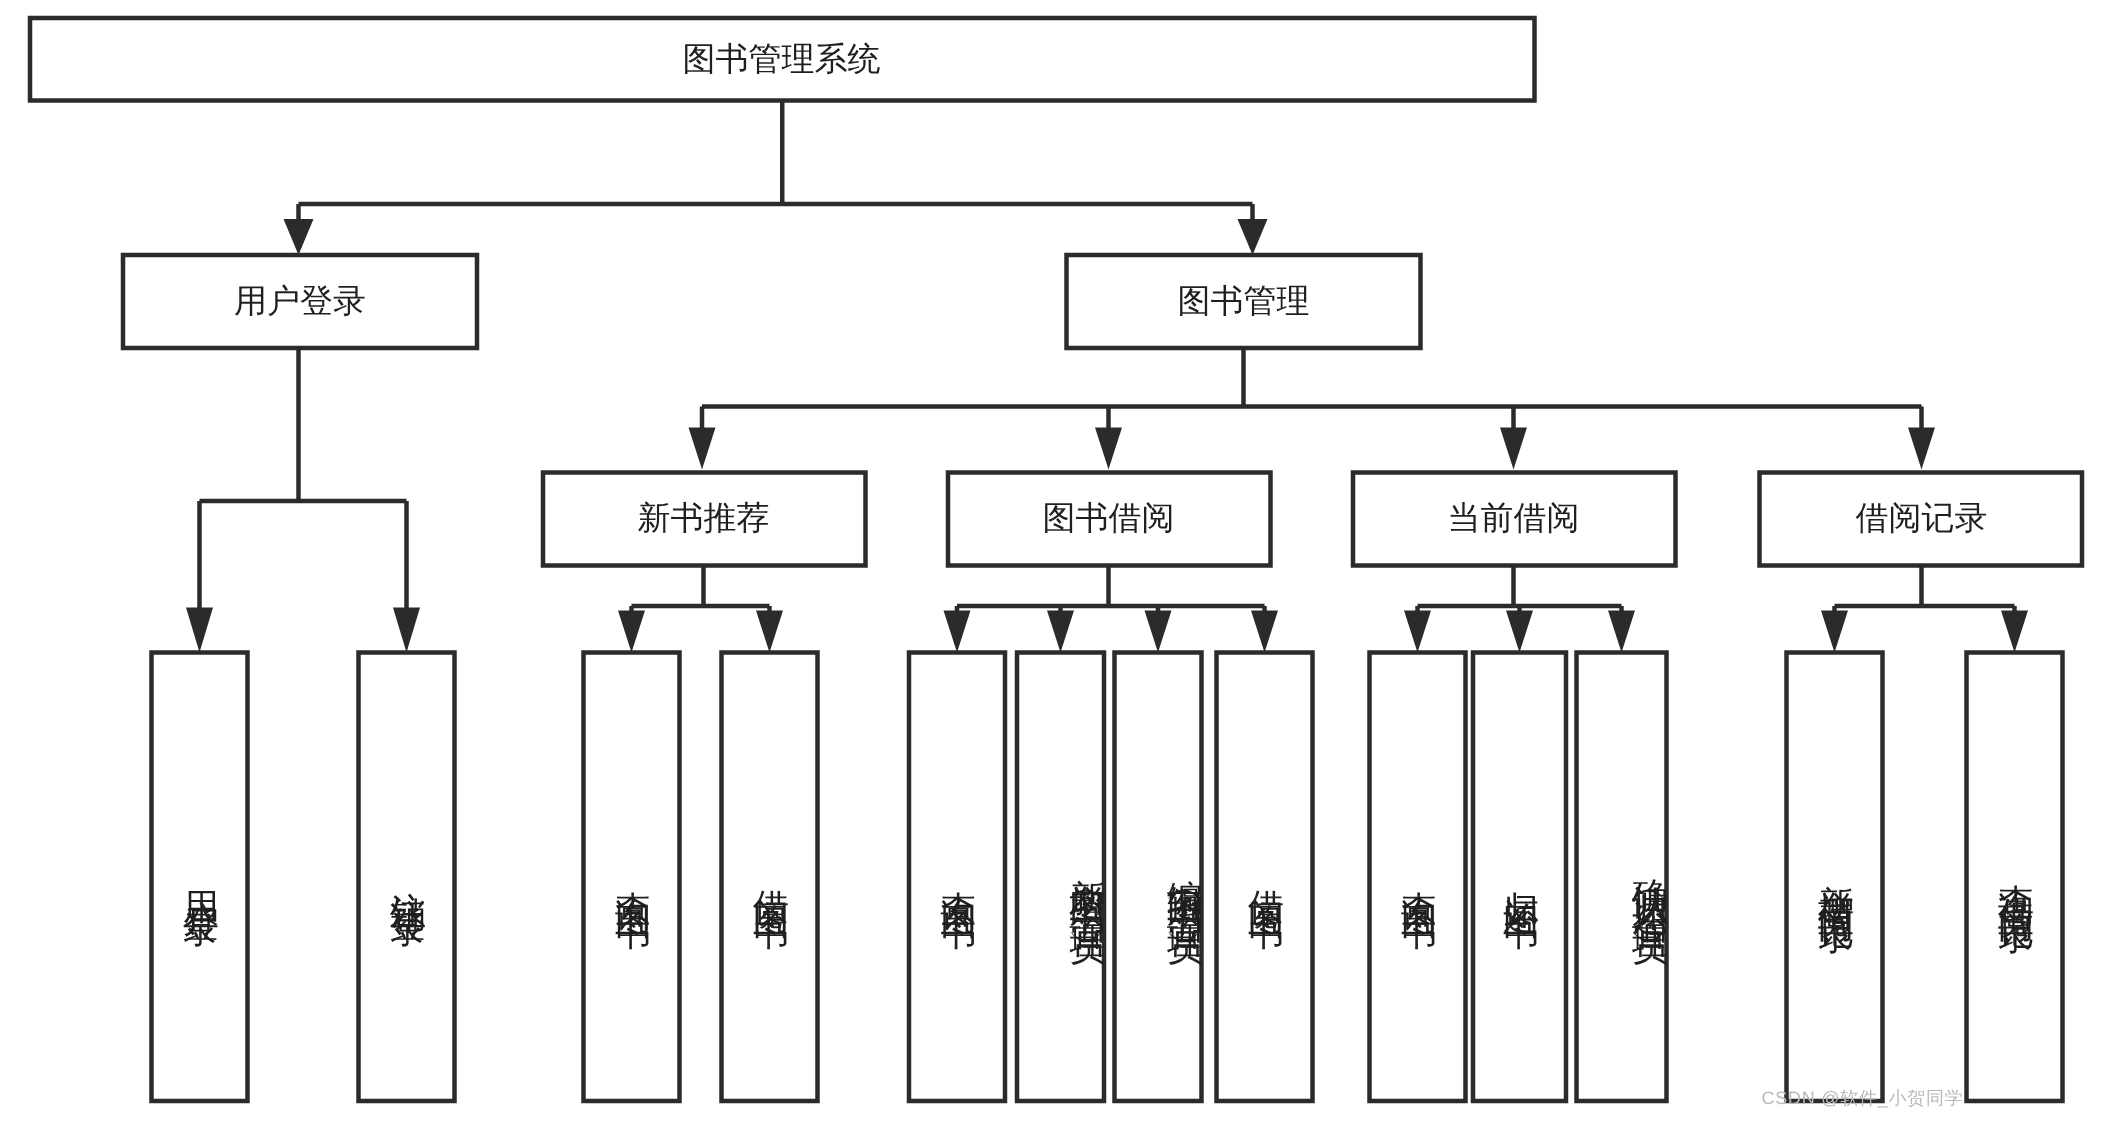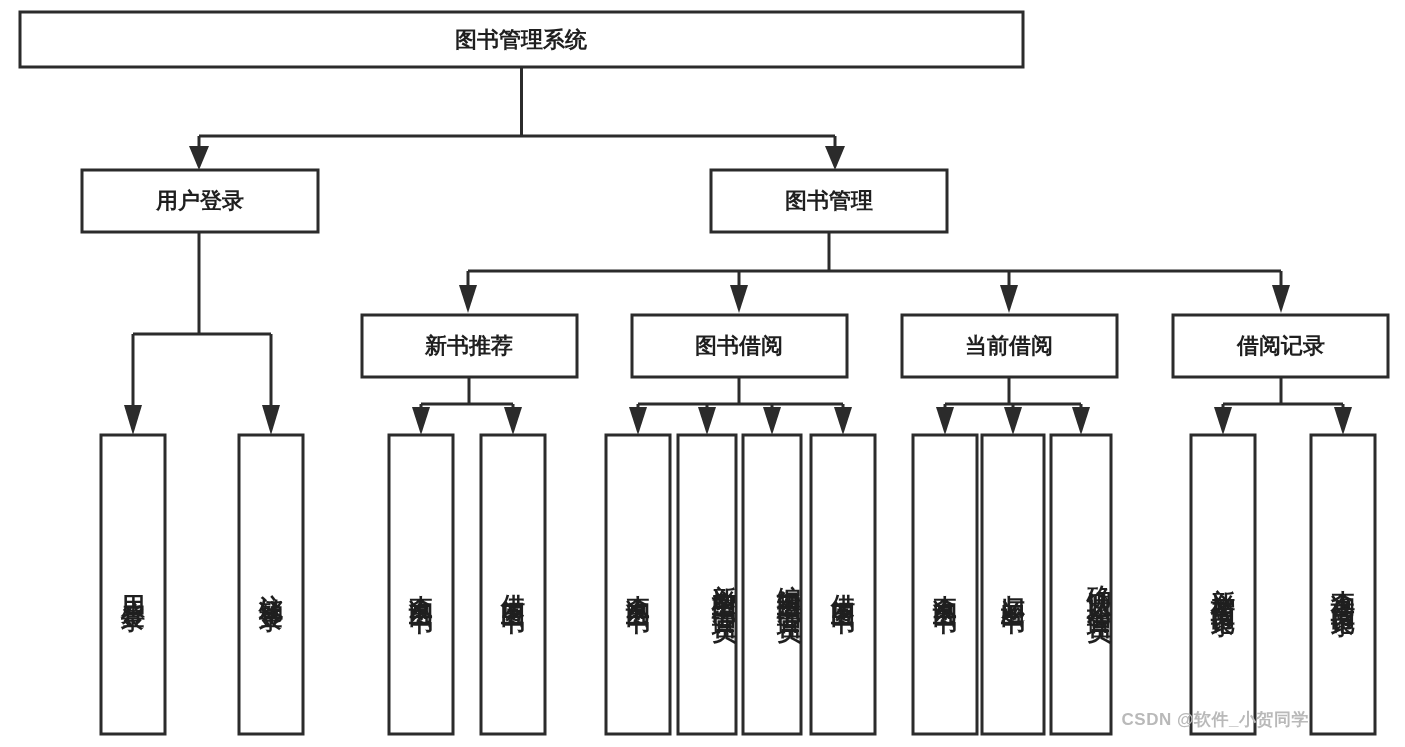--- a/index.html
+++ b/index.html
@@ -1,21 +1,21 @@
 <!DOCTYPE html>
 <html><head>
 <meta charset="utf-8">
 <style>
   html,body{margin:0;padding:0;background:#ffffff;}
   body{
     width:1405px;height:747px;overflow:hidden;
     font-family:"Liberation Sans","DejaVu Sans",sans-serif;
     -webkit-font-smoothing:antialiased;
   }
-  #diagram-root{position:relative;width:1319px;height:747px;background:#fff;font-weight:bold;}
+  #diagram-root{position:relative;width:1319px;height:747px;background:#fff;}
   svg#diagram-canvas{position:absolute;left:0;top:0;width:1405px;height:747px;display:block;}
   .node-box{fill:#ffffff;stroke:#2b2b2b;stroke-width:3;}
   .edge{stroke:#2b2b2b;stroke-width:3;fill:none;stroke-linecap:butt;}
   .arrow-head{fill:#2b2b2b;stroke:none;}
   .node-label-h{
     font-family:"Liberation Sans","DejaVu Sans",sans-serif;
     font-size:22px;fill:#1f1f1f;text-anchor:middle;dominant-baseline:middle;
   }
   .leaf-label{
     position:absolute;
@@ -27,23 +27,23 @@
     letter-spacing:5px;
     color:#1f1f1f;
     white-space:nowrap;
     display:flex;
     align-items:flex-start;
     justify-content:center;
     pointer-events:none;
   }
   .leaf-label.center{align-items:center;}
   #watermark{
-    position:absolute;right:10px;bottom:16px;
+    position:absolute;right:10px;bottom:6px;
     font-family:"Liberation Sans","DejaVu Sans",sans-serif;
-    font-size:17px;color:#b9b9b9;letter-spacing:.5px;white-space:nowrap;
+    font-size:12px;color:#b9b9b9;letter-spacing:.5px;white-space:nowrap;
   }
 </style>
 </head>
 <body>
 
 <div id="diagram-root">
 
   <svg id="diagram-canvas" viewBox="0 0 1405 747">
 
     <g>

